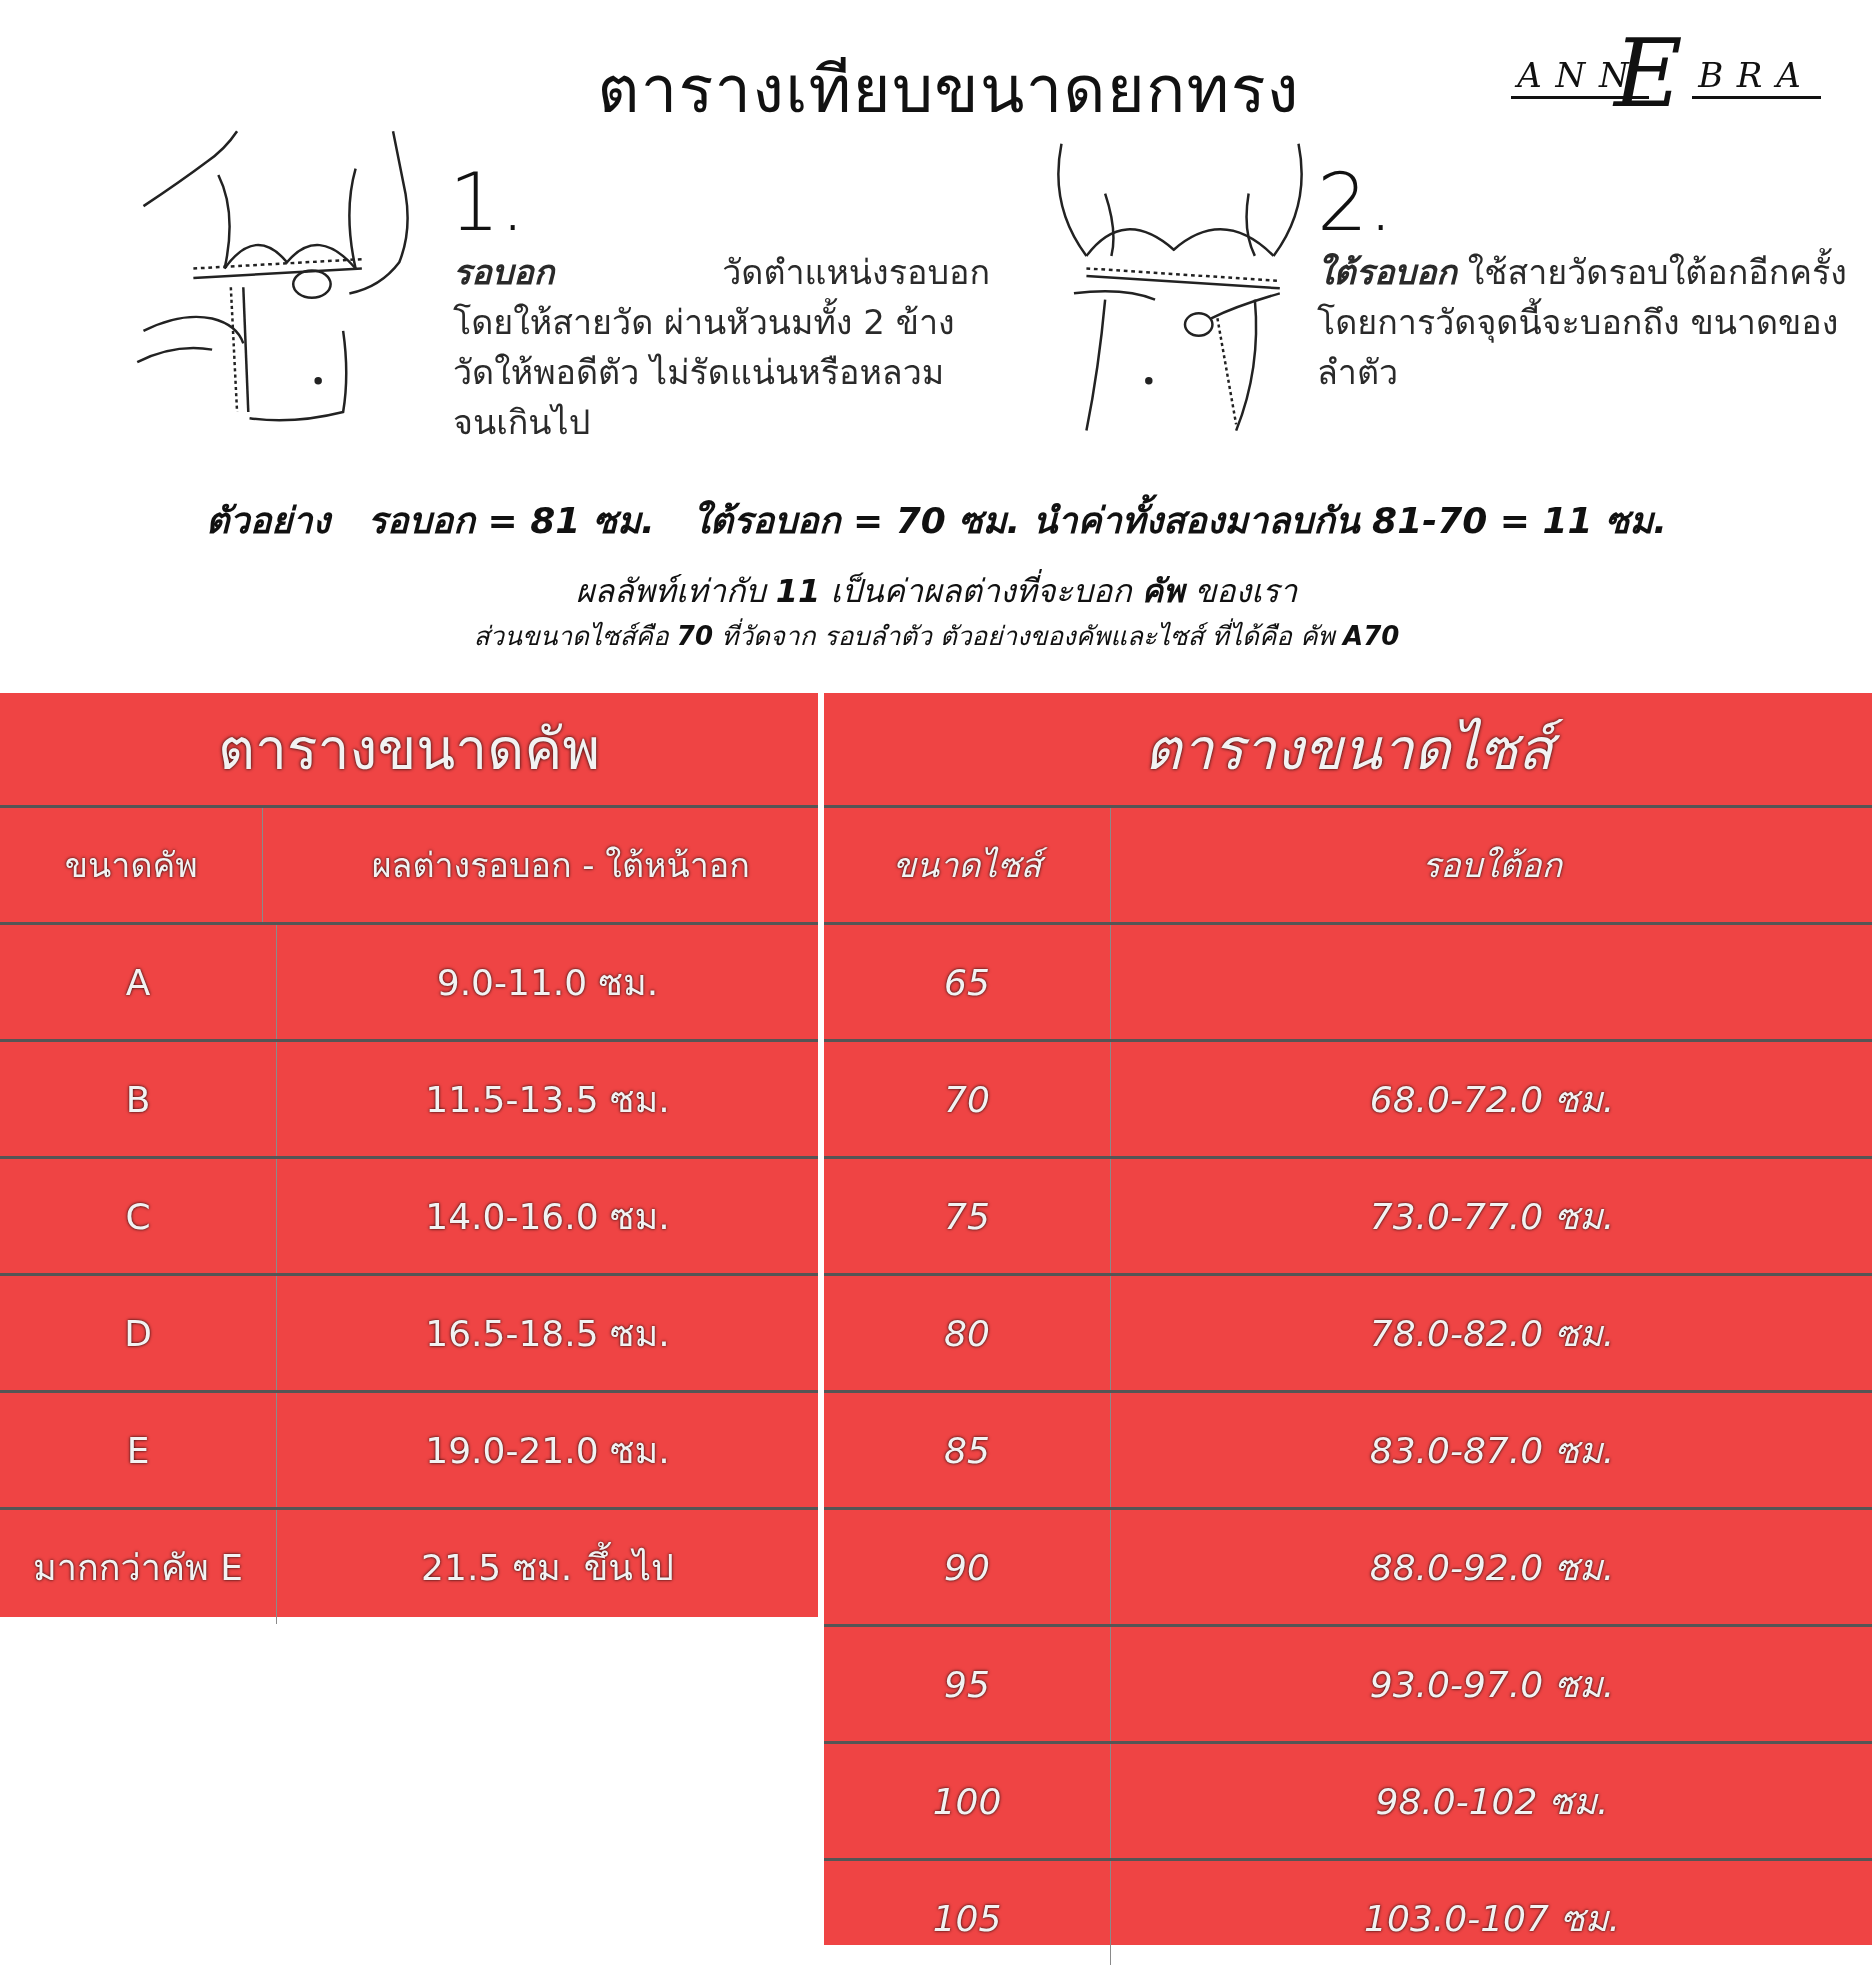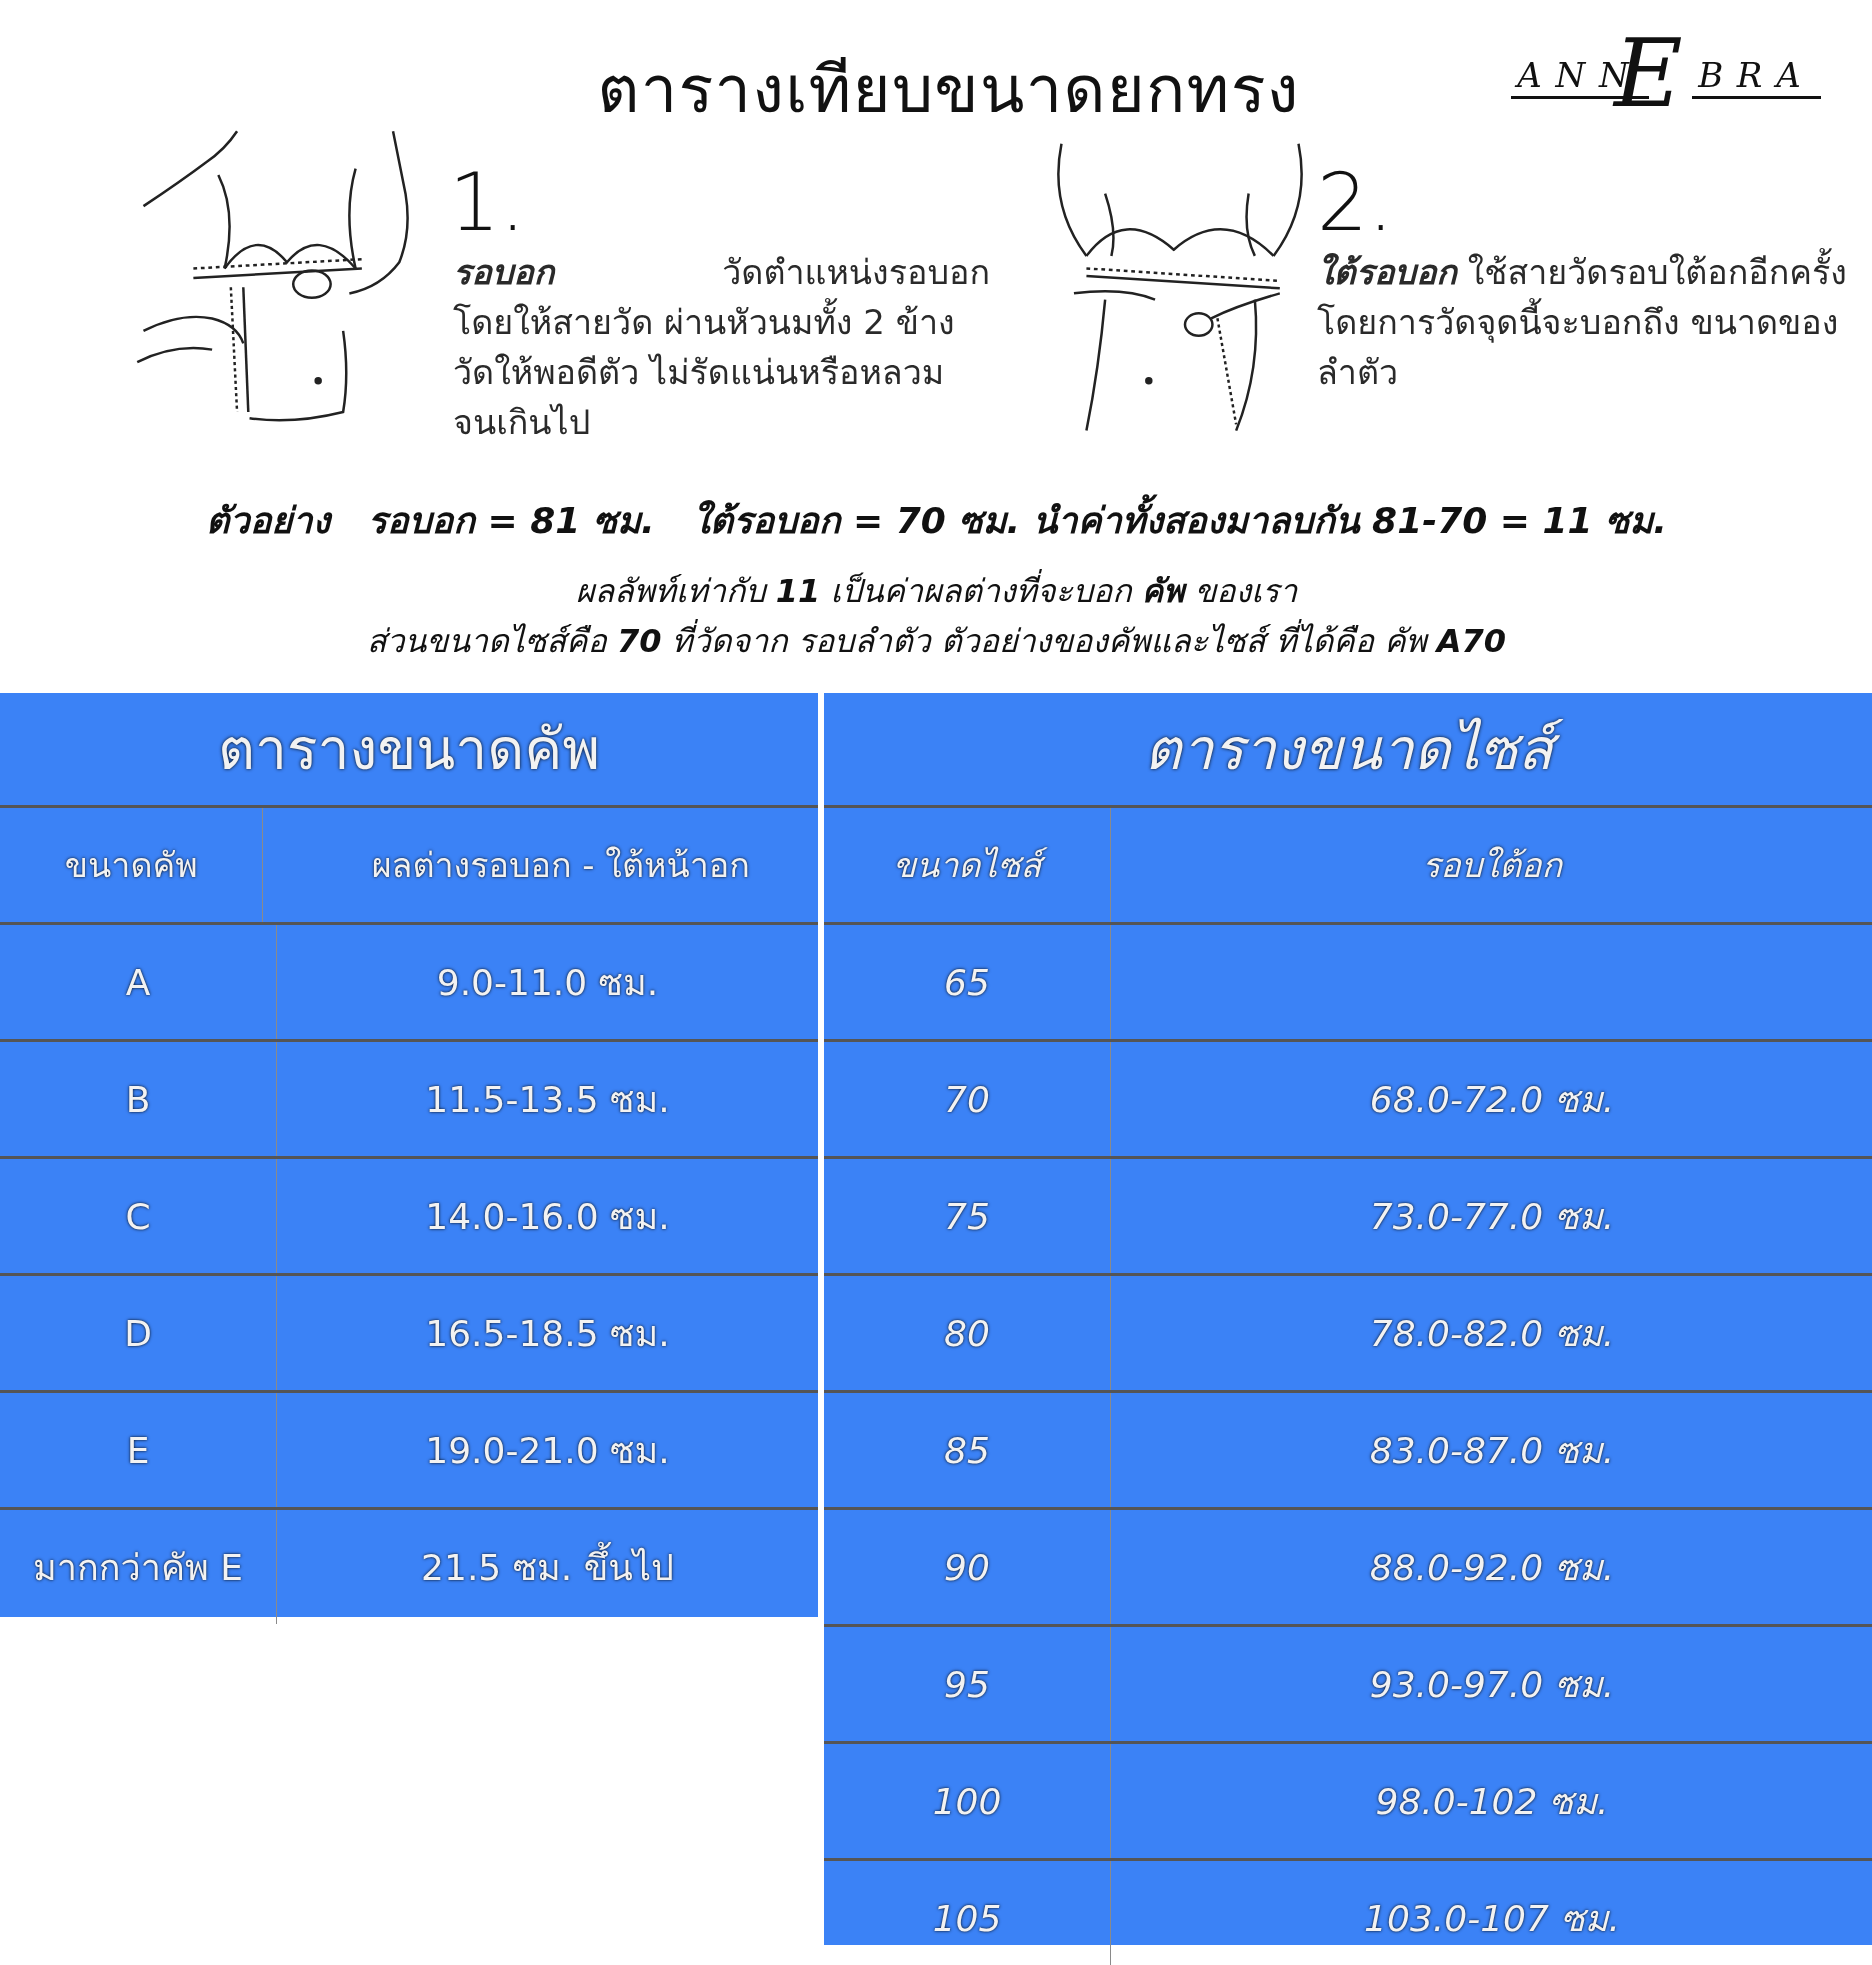--- a/index.html
+++ b/index.html
@@ -25,24 +25,24 @@
     font-size:94px; color:#111;
   }
   .illus { position:absolute; }
   .illus svg { display:block; }
   .step-num { position:absolute; font-size:80px; font-weight:300; color:#111; }
   .step-text { position:absolute; font-size:34px; line-height:50px; color:#2a2a2a; }
   .step-text .kw { font-style:italic; font-weight:bold; }
   .example { position:absolute; left:0; width:1873px; text-align:center; color:#111;font-style:italic; }
   .ex1 { top:492px; font-size:36px; font-weight:bold; }
   .ex2 { top:565px; font-size:32px; }
-  .ex3 { top:615px; font-size:32px; }
+  .ex3 { top:615px; font-size:26px; }
   .ex2 b, .ex3 b { font-weight:bold; }
 
-  .table-block { position:absolute; background:#3b82f6; color:#f2f2f2; }
+  .table-block { position:absolute; background:#ef4444; color:#f2f2f2; }
   .cup-block { left:0; top:693px; width:818px; height:924px; }
   .band-block { left:824px; top:693px; width:1049px; height:1252px;font-style:italic; }
   .tb-title {
     height:112px; display:flex; align-items:center; justify-content:center;
     font-size:57px; text-shadow:0 0 3.7px #000;
   }
   .row { display:flex; border-top:3.7px solid #555; box-sizing:border-box; }
   .cell {
     display:flex; align-items:center; justify-content:center;
     font-size:36px; text-shadow:0 0 3.1px #000; box-sizing:border-box;

